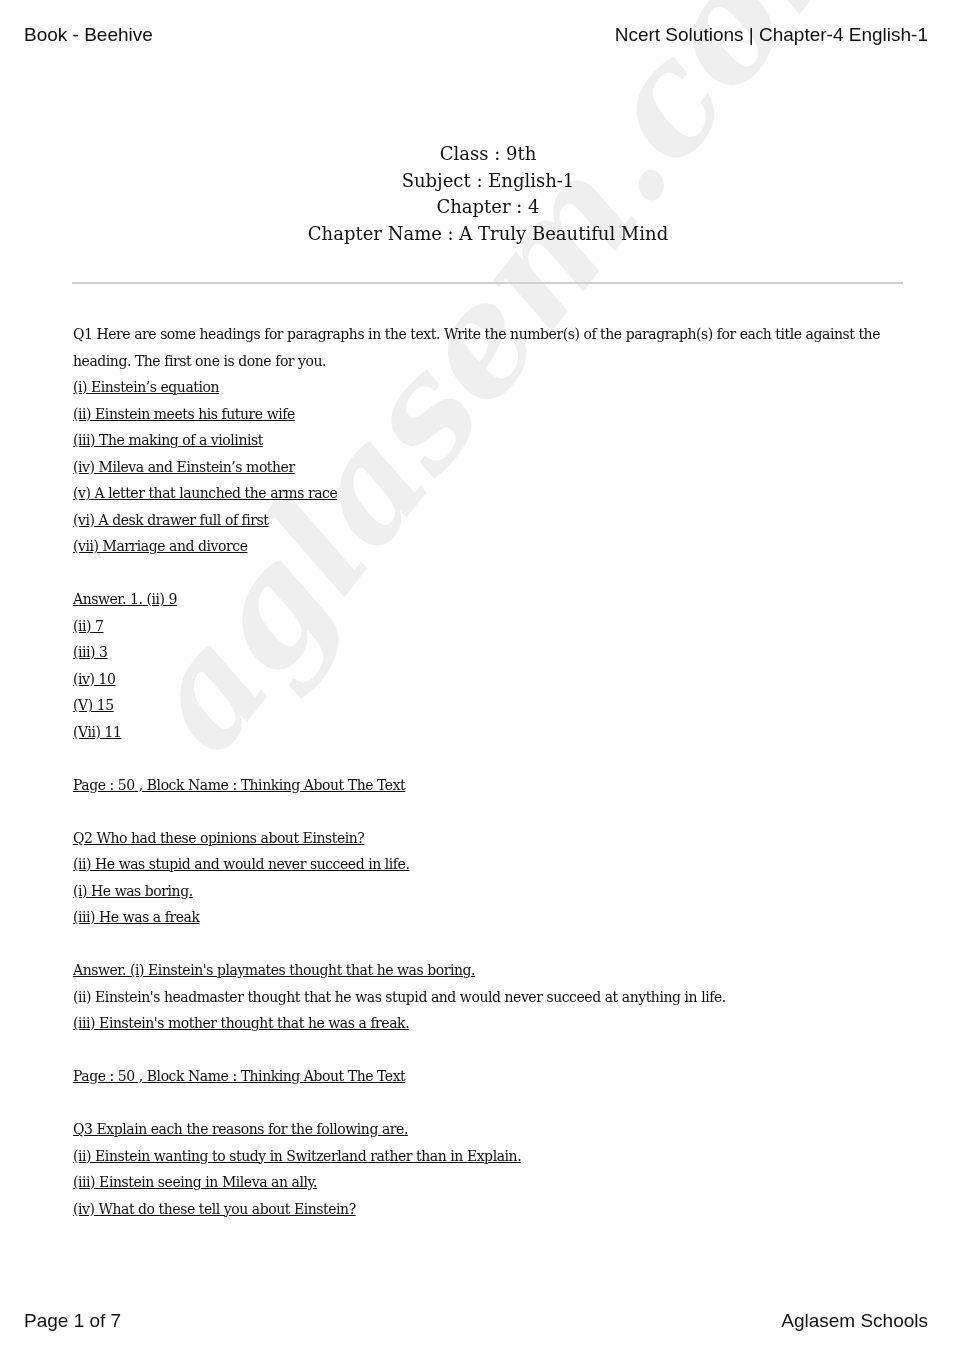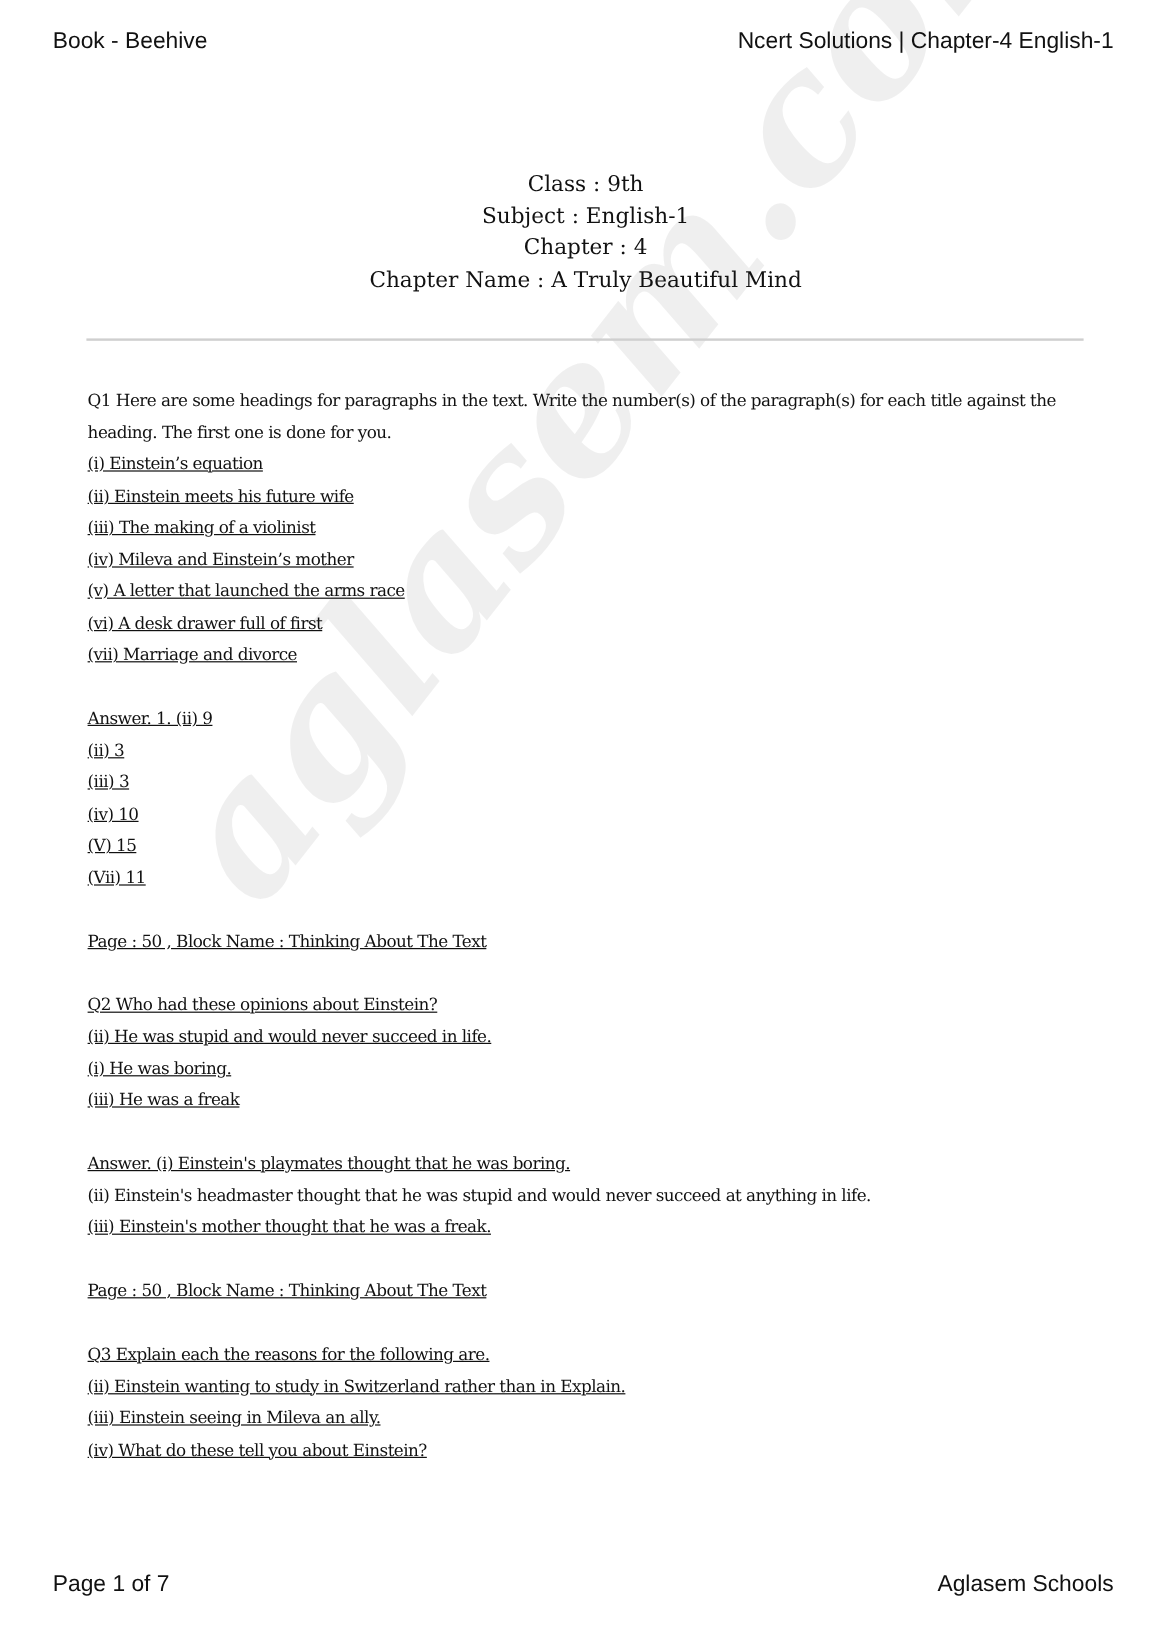--- a/index.html
+++ b/index.html
@@ -3,21 +3,21 @@
   <meta charset="utf-8">
   <style>
     html, body { margin: 0; padding: 0; background: #ffffff; }
     body { width: 958px; height: 1355px; position: relative; overflow: hidden; color: #111; }
     .hdr, .ftr {
       position: absolute; left: 0; width: 958px;
       font-family: "Liberation Sans", sans-serif; font-size: 19px; color: #111;
     }
     .hdr { top: 24px; }
     .ftr { top: 1310px; }
-    .hdr .l, .ftr .l { position: absolute; left: 24px; margin-left: 20px; }
+    .hdr .l, .ftr .l { position: absolute; left: 24px; }
     .hdr .r, .ftr .r { position: absolute; right: 30px; }
     .meta {
       position: absolute; top: 141px; left: 0; width: 976px; text-align: center;
       font-family: "DejaVu Serif", serif; font-size: 18px; line-height: 26.5px;
     }
     .rule { position: absolute; top: 282px; left: 72px; width: 831px; height: 2px; background: #cfcfcf; }
     .content {
       position: absolute; top: 321px; left: 73px; width: 820px;
       font-family: "DejaVu Serif", serif; font-size: 14px; line-height: 26.5px; letter-spacing: -0.45px;
     }
@@ -55,21 +55,21 @@
   <span class="wrap">Q1 Here are some headings for paragraphs in the text. Write the number(s) of the paragraph(s) for each title against the heading. The first one is done for you.</span>
   <span class="line">(i) Einstein’s equation</span>
   <span class="line">(ii) Einstein meets his future wife</span>
   <span class="line">(iii) The making of a violinist</span>
   <span class="line">(iv) Mileva and Einstein’s mother</span>
   <span class="line">(v) A letter that launched the arms race</span>
   <span class="line">(vi) A desk drawer full of first</span>
   <span class="line">(vii) Marriage and divorce</span>
   <span class="gap"></span>
   <span class="line">Answer. 1. (ii) 9</span>
-  <span class="line">(ii) 3</span>
+  <span class="line">(ii) 7</span>
   <span class="line">(iii) 3</span>
   <span class="line">(iv) 10</span>
   <span class="line">(V) 15</span>
   <span class="line">(Vii) 11</span>
   <span class="gap"></span>
   <span class="line">Page : 50 , Block Name : Thinking About The Text</span>
   <span class="gap"></span>
 
   <span class="line">Q2 Who had these opinions about Einstein?</span>
   <span class="line">(ii) He was stupid and would never succeed in life.</span>

